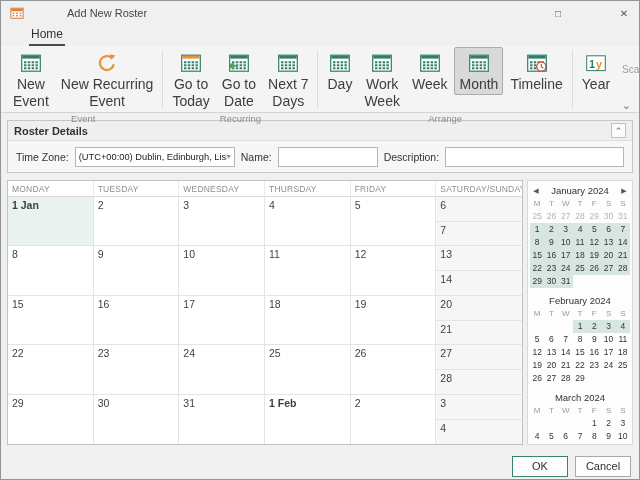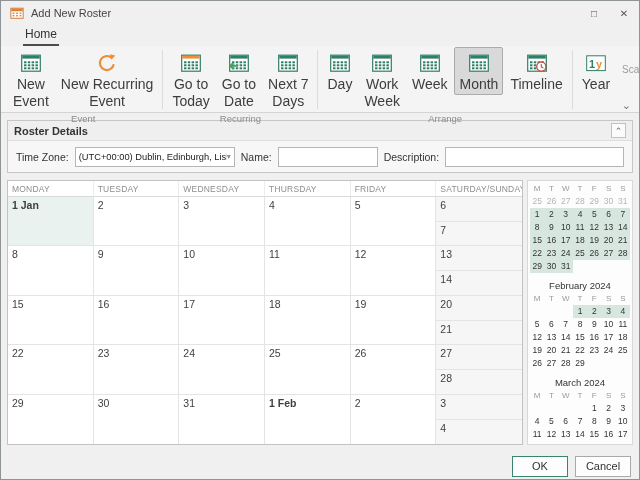--- a/index.html
+++ b/index.html
@@ -1,27 +1,27 @@
 <!DOCTYPE html>
 <html><head>
 <meta charset="utf-8">
 <style>
   *{box-sizing:border-box;margin:0;padding:0;}
   html,body{width:640px;height:480px;overflow:hidden;}
   body{font-family:"Liberation Sans",sans-serif;background:#e6e6e6;}
   .window{position:relative;width:640px;height:480px;background:#f0f0f0;border:1px solid #8f9496;}
 
   
-  .titlebar{height:24px;display:flex;align-items:center;padding-left:8px;background:#f0f0f0;}
+  .titlebar{height:24px;display:flex;align-items:center;padding-left:8px;background:#f0f0f0;gap:36px;}
   .tb-icon{width:16px;height:16px;display:inline-flex;align-items:center;justify-content:center;}
   .tb-title{font-size:11px;color:#444;margin-left:6px;flex:1;}
   .win-btn{width:30px;height:24px;display:inline-flex;align-items:center;justify-content:center;font-size:10px;color:#555;cursor:pointer;}
 
   
-  .tab-row{height:21px;padding-left:22px;display:flex;align-items:flex-end;background:#f0f0f0;}
+  .tab-row{height:21px;padding-left:28px;display:flex;align-items:flex-end;background:#f0f0f0;}
   .tab{font-size:12px;color:#333;padding:0 2px 3px;border-bottom:2px solid #4c4c4c;cursor:pointer;}
   .ribbon-body{position:relative;height:67px;background:#f4f4f4;border-bottom:1px solid #d4d4d4;display:flex;align-items:stretch;padding:1px 4px 0 6px;}
   .ribbon-group{display:flex;flex-direction:column;}
   .rg-buttons{display:flex;align-items:flex-start;flex:1;}
   .rg-label{font-size:9.5px;color:#8c8c8c;text-align:center;height:13px;line-height:13px;}
   .ribbon-sep{width:1px;background:#dcdcdc;margin:3px 3px;}
   .ribbon-btn{display:flex;flex-direction:column;align-items:center;padding:3px 4px 1px;margin:0 1px;border:1px solid transparent;border-radius:2px;cursor:pointer;}
   .ribbon-btn.selected{background:#d9d9d9;border-color:#ababab;}
   .rb-icon{width:24px;height:24px;display:block;}
   .rb-label{font-size:14px;color:#3d3d3d;text-align:center;line-height:1.2;margin-top:1px;white-space:nowrap;}
@@ -432,20 +432,25 @@
           <div class="cell boldcell">1 Feb</div>
           <div class="cell">2</div>
           <div class="cell satsun">
             <div class="half sat">3</div>
             <div class="half sun">4</div>
           </div>
         </div>
     </div>
     <div class="minical-panel" id="minical-panel">
         <div class="mc-block">
+          <div class="mc-title-row">
+            <span class="mc-arrow">◀</span>
+            <span class="mc-title">January 2024</span>
+            <span class="mc-arrow">▶</span>
+          </div>
           <div class="mc-grid">
             <span class="mc-dh">M</span>
             <span class="mc-dh">T</span>
             <span class="mc-dh">W</span>
             <span class="mc-dh">T</span>
             <span class="mc-dh">F</span>
             <span class="mc-dh">S</span>
             <span class="mc-dh">S</span>
           </div>
           <div class="mc-grid">

